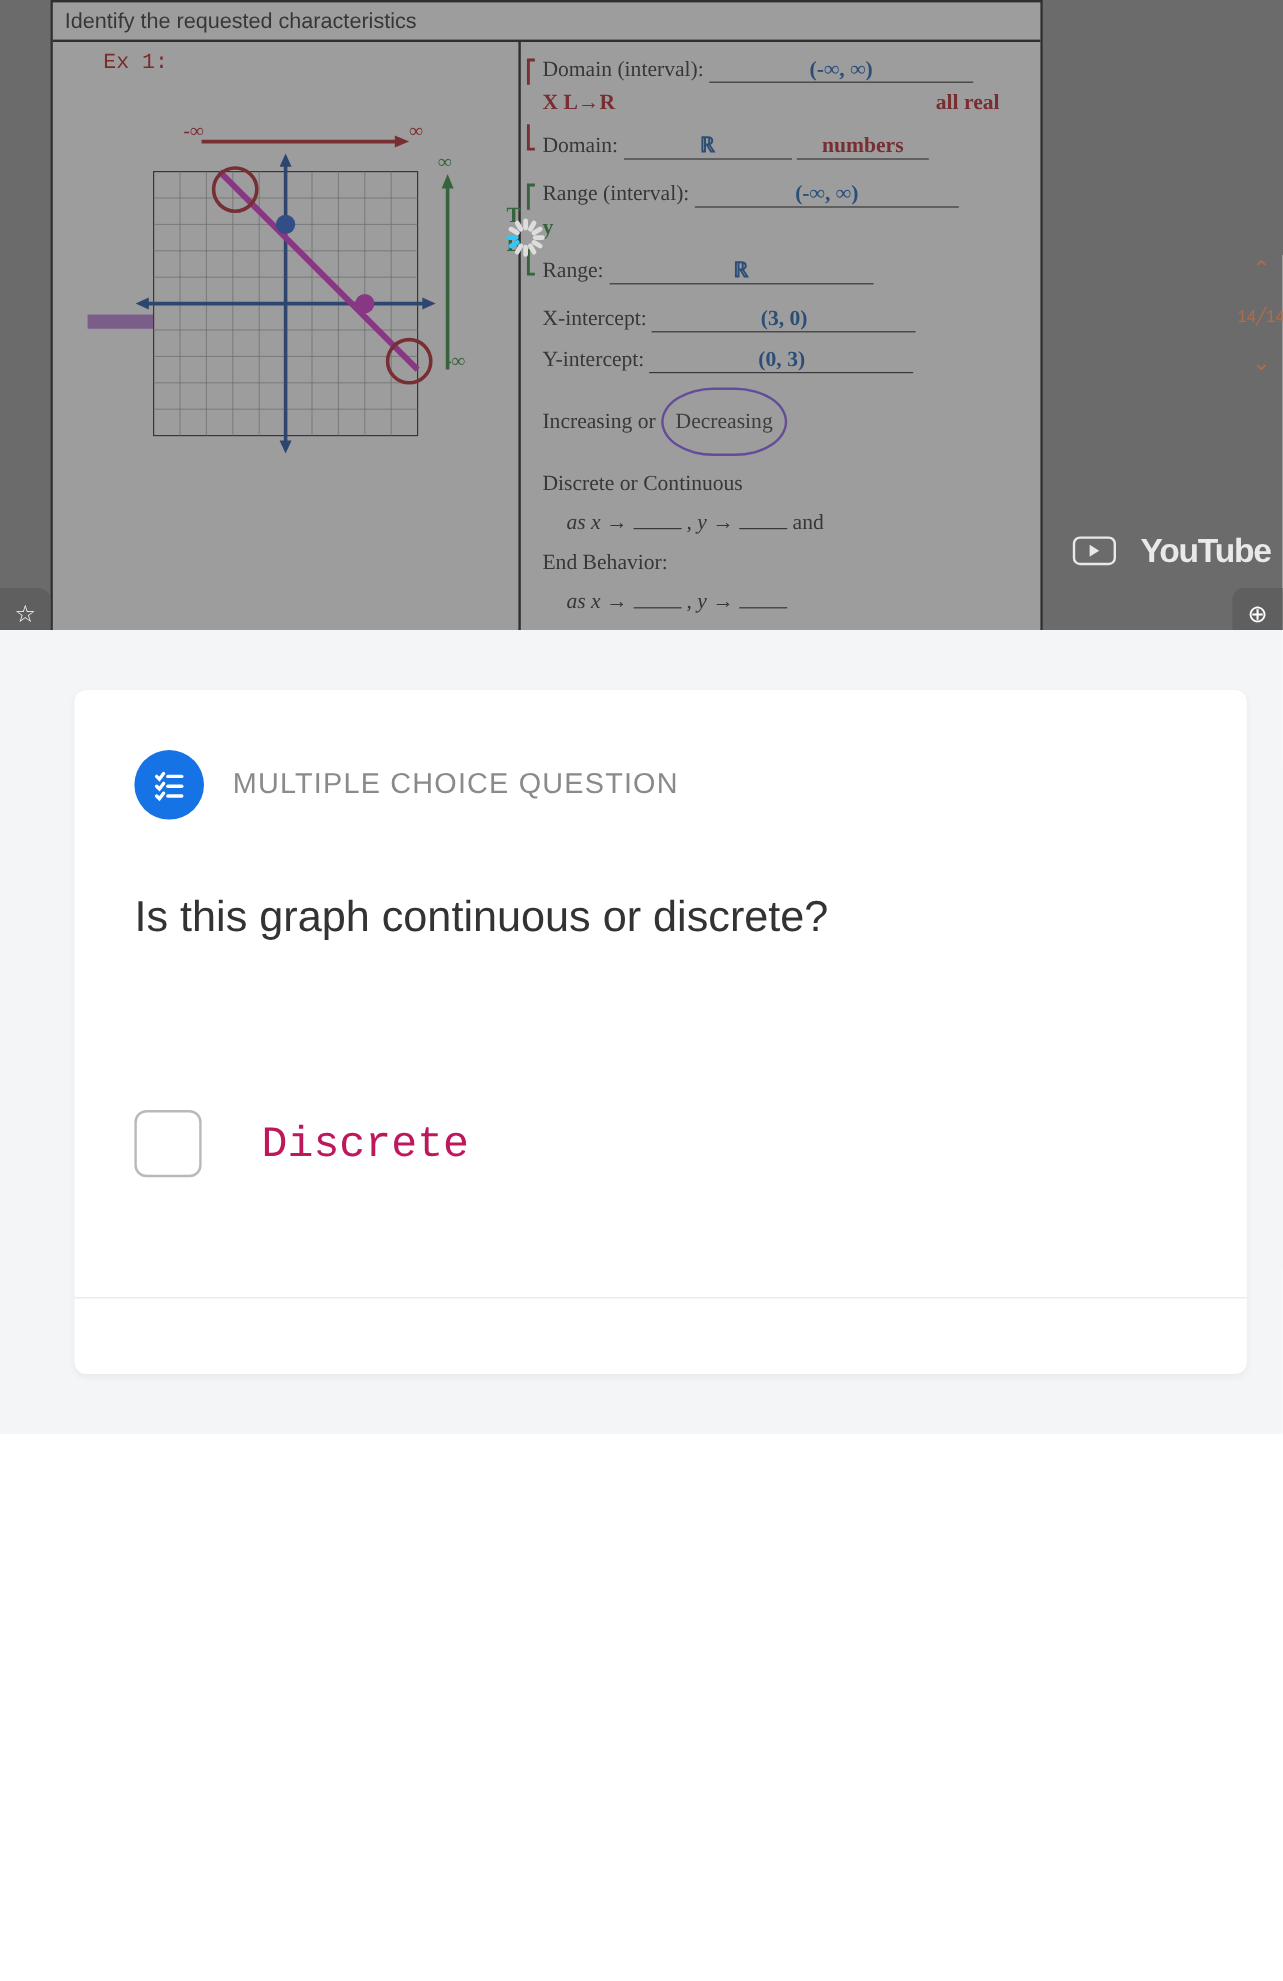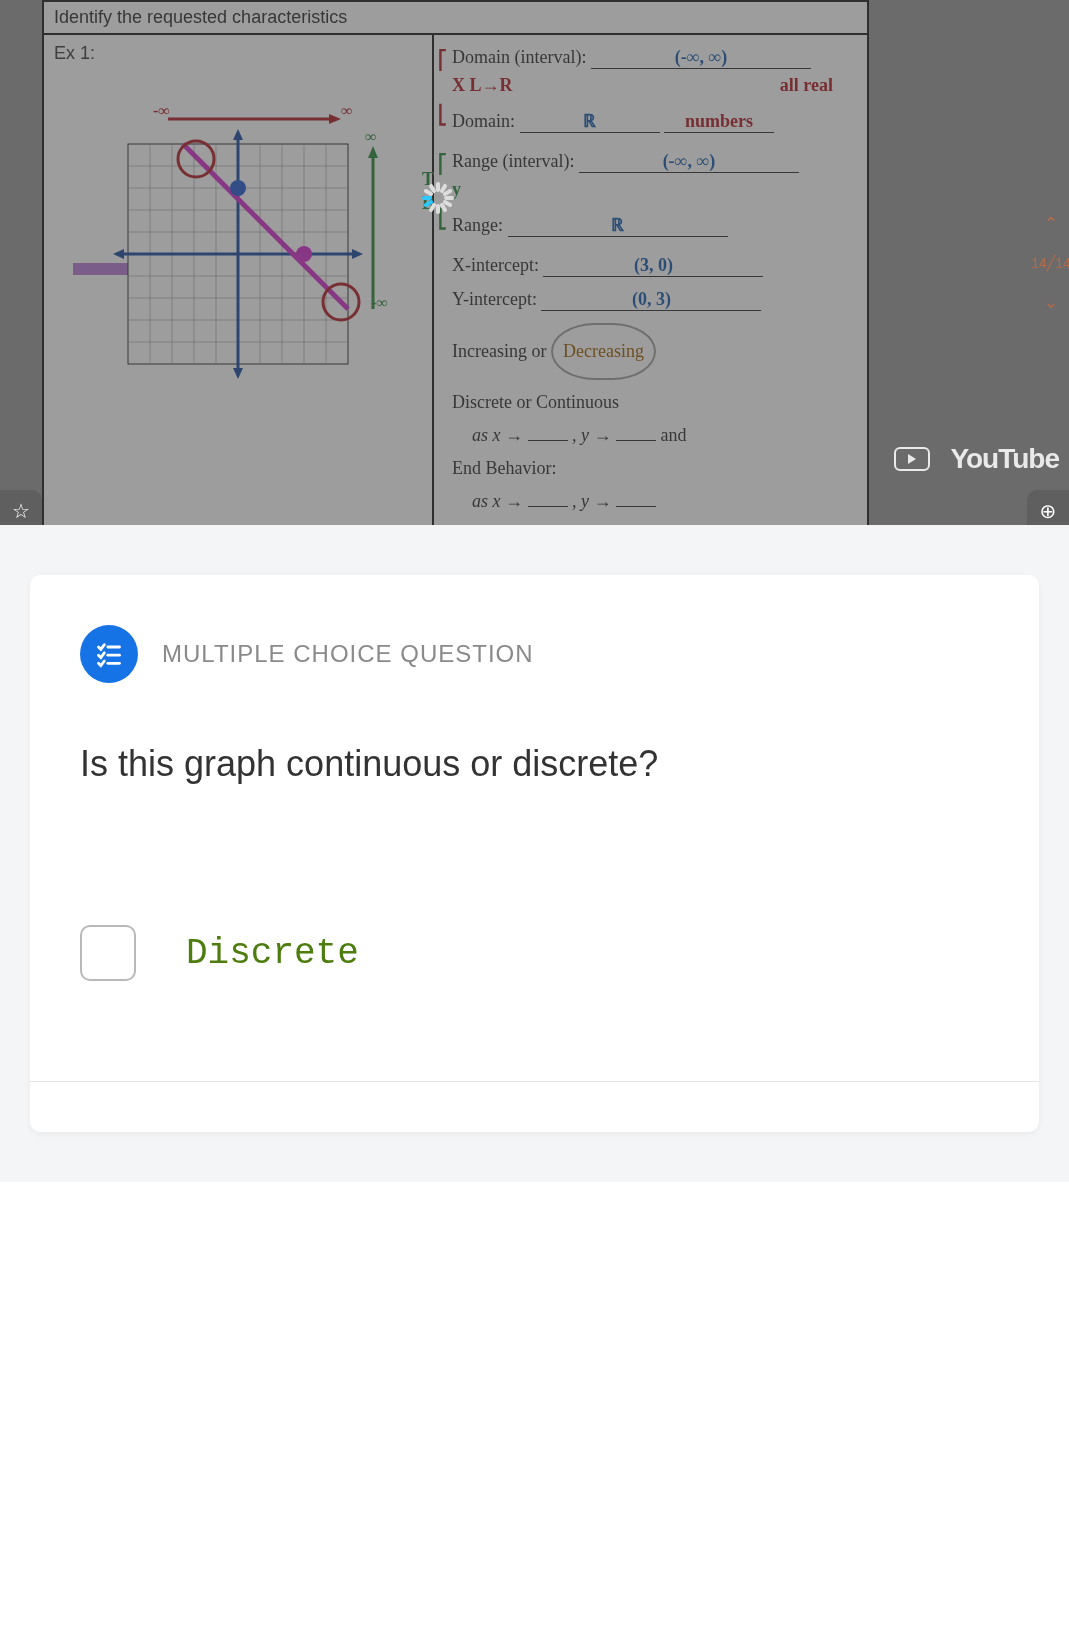--- a/index.html
+++ b/index.html
@@ -23,62 +23,62 @@
   }
   .wk-title {
     border-bottom: 2px solid #222;
     padding: 5px 10px;
     font-family: "Comic Sans MS", cursive, sans-serif;
     font-size: 18px;
     color: #333;
   }
   .wk-body { display:flex; }
   .wk-left { width: 390px; border-right:2px solid #222; padding:8px 10px; }
-  .ex-label { font-family:Liberation Sans, sans-serif; font-size:18px; color:#404040; }
+  .ex-label { font-family:Liberation Mono, monospace; font-size:18px; color:#b91c1c;margin-left:32px; }
   .graph-wrap { position:relative; width:330px; height:330px; margin:20px auto 0; }
   .graph-svg { position:absolute; left:0; top:0; }
   .ann { position:absolute; font-family:"Comic Sans MS",cursive; font-weight:bold; }
 
   .wk-right { flex:1; padding: 12px 14px 12px 18px; font-family:"Comic Sans MS",cursive; font-size:18px; color:#333; }
   .line { margin-bottom:12px; position:relative; }
   .ul { display:inline-block; min-width:220px; border-bottom:1.5px solid #333; text-align:center; }
   .hand { font-family:"Comic Sans MS",cursive; color:#1a5fb0; font-weight:bold; }
   .handred { color:#b3222a; font-family:"Comic Sans MS",cursive; font-weight:bold; }
   .italic { font-style:italic; font-family:Georgia, serif; }
-  .circle-word { display:inline-block; border:2px solid #a3a3a3; border-radius:50%/60%; padding:16px 10px; color:#a16207; }
+  .circle-word { display:inline-block; border:2px solid #8b5cf6; border-radius:50%/60%; padding:16px 10px; color:#404040; }
 
   .youtube-wm { position:absolute; right:10px; bottom:50px; color:rgba(255,255,255,0.85); font-size:28px; font-weight:bold; letter-spacing:-1px; display:flex; align-items:center; gap:20px; z-index:6; }
   .yt-play { width:36px; height:24px; border:2px solid rgba(255,255,255,0.85); border-radius:6px; display:flex; align-items:center; justify-content:center; }
   .yt-tri { width:0;height:0;border-left:8px solid rgba(255,255,255,0.85);border-top:5px solid transparent;border-bottom:5px solid transparent; }
 
   .side-rail { position:absolute; right:0; top:0; width:36px; height:100%; display:flex; flex-direction:column; align-items:center; justify-content:center; z-index:7; color:#b36b4a; font-size:14px; gap:20px; }
   .chev { font-size:18px; color:#b36b4a; }
   .pgfrac { display:flex; flex-direction:row; align-items:center; font-family:Arial; color:#b36b4a; }
 
   .sidebtn { position:absolute; top:490px; width:42px; height:42px; background:#5f5f5f; color:#fff; display:flex; align-items:center; justify-content:center; z-index:7; font-size:20px; }
   .star { left:0; border-top-right-radius:10px; border-bottom-right-radius:10px; }
   .zoom { right:0; border-top-left-radius:10px; border-bottom-left-radius:10px; }
 
   .spinner { position:absolute; left:420px; top:180px; width:36px; height:36px; z-index:8; }
   .spinner span { position:absolute; left:16px; top:2px; width:4px; height:10px; background:#ddd; border-radius:2px; transform-origin:2px 16px; }
   .spinner span.hl { background:#2cc8ff; }
 
   
   .qarea { background:#f4f5f7; padding:50px 30px; }
-  .card { background:#fff; border-radius:10px; padding:50px 0 0; box-shadow:0 2px 6px rgba(0,0,0,0.05); }
+  .card { background:#fff; border-radius:10px; padding:50px 0 13px; box-shadow:0 2px 6px rgba(0,0,0,0.05);margin-left:32px; }
   .card-inner { padding:0 50px 50px; }
   .qhead { display:flex; align-items:center; gap:24px; margin-bottom:60px; }
   .mc-badge { width:58px; height:58px; border-radius:50%; background:#1673e6; display:flex; align-items:center; justify-content:center; }
   .mc-label { color:#8a8a8a; font-size:24px; letter-spacing:1px; font-weight:400; }
   .qtext { font-size:36px; color:#333; font-family: Liberation Sans, sans-serif; }
   .options { margin-top:100px; }
   .opt { display:flex; align-items:center; gap:50px; padding:40px 0; border-top:0; }
   .divider { height:1px; background:#e6e6e6; margin:60px -50px 0; }
   .cbox { width:56px; height:56px; border:2.5px solid #b9b9b9; border-radius:10px; background:#fff; flex-shrink:0; }
-  .opt-label { font-size:36px; font-family:"Courier New", monospace; color:#4d7c0f; }
+  .opt-label { font-size:36px; font-family:"Courier New", monospace; color:#be185d; }
 </style>
 </head>
 <body>
 
 <div class="video-area">
 
   <div class="worksheet">
     <div class="wk-title">Identify the requested characteristics</div>
     <div class="wk-body">
 

